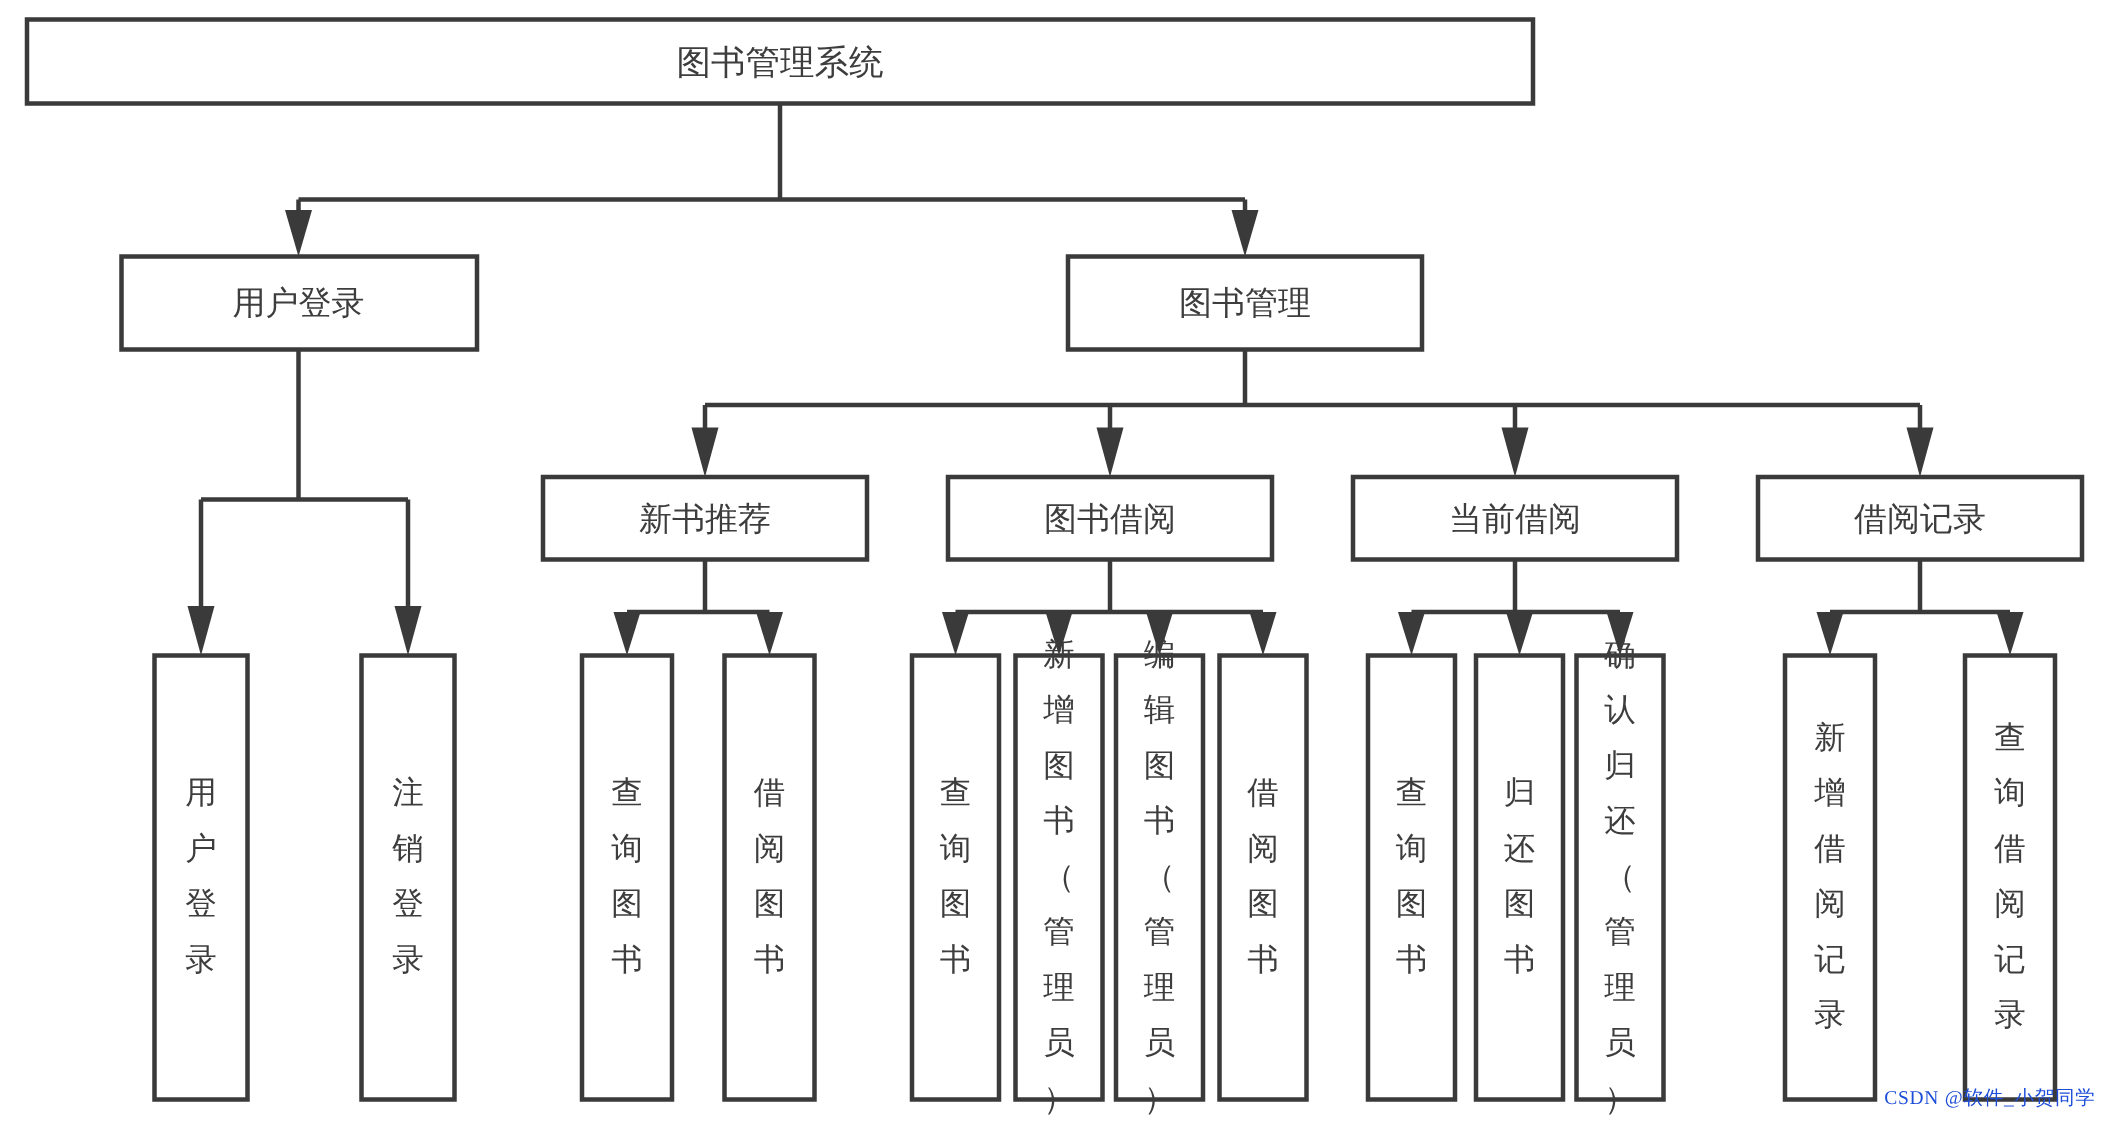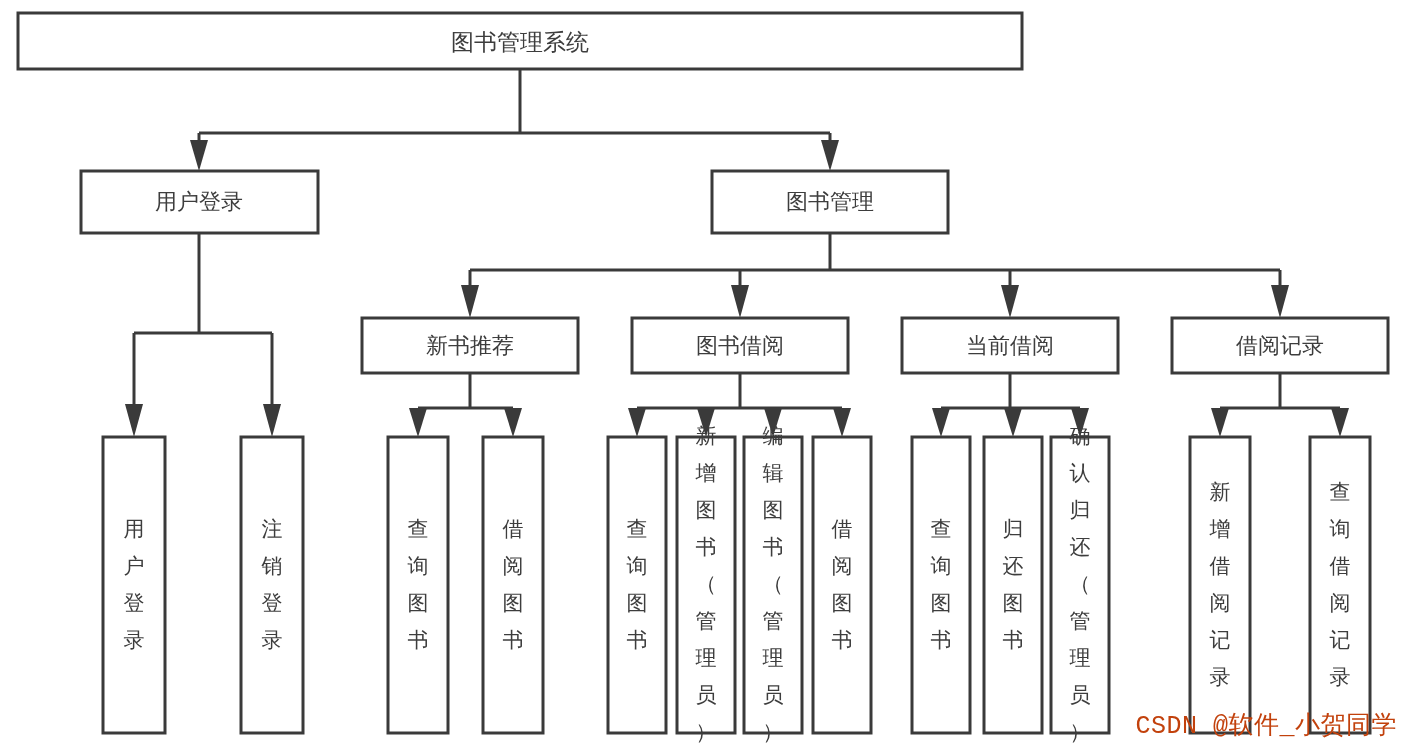--- a/index.html
+++ b/index.html
@@ -48,23 +48,23 @@
     stroke-linecap: butt;
   }
   .arrow-head {
     fill: #3a3a3a;
     stroke: none;
   }
   .watermark {
     position: absolute;
     right: 8px;
     bottom: 6px;
-    font-family: Liberation Mono, monospace;
-    font-size: 25px;
-    color: #c2410c;
+    font-family: Liberation Serif, serif;
+    font-size: 13px;
+    color: #1d4ed8;
     letter-spacing: 0.5px;
     white-space: nowrap;
     pointer-events: none;
   }
 </style>
 </head>
 <body>
 
 <svg id="diagram" viewBox="0 0 1405 747" xmlns="http://www.w3.org/2000/svg">
 

